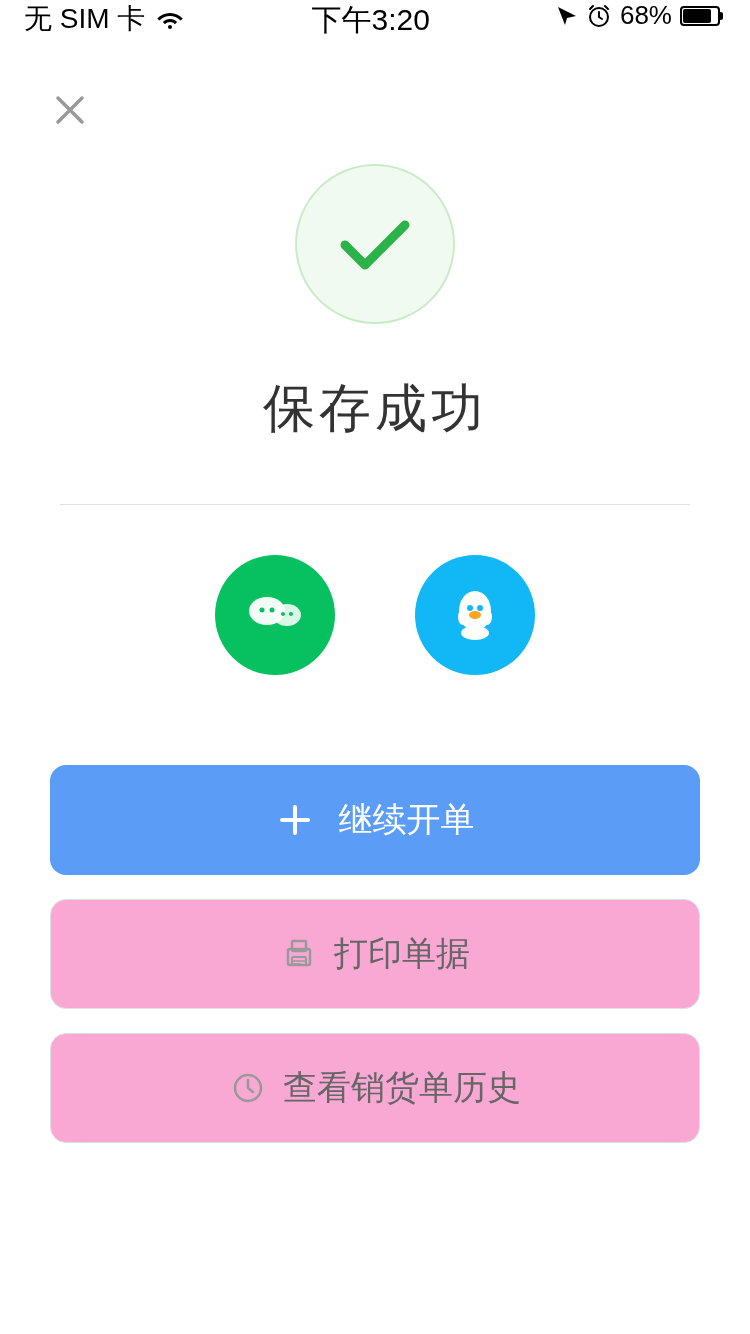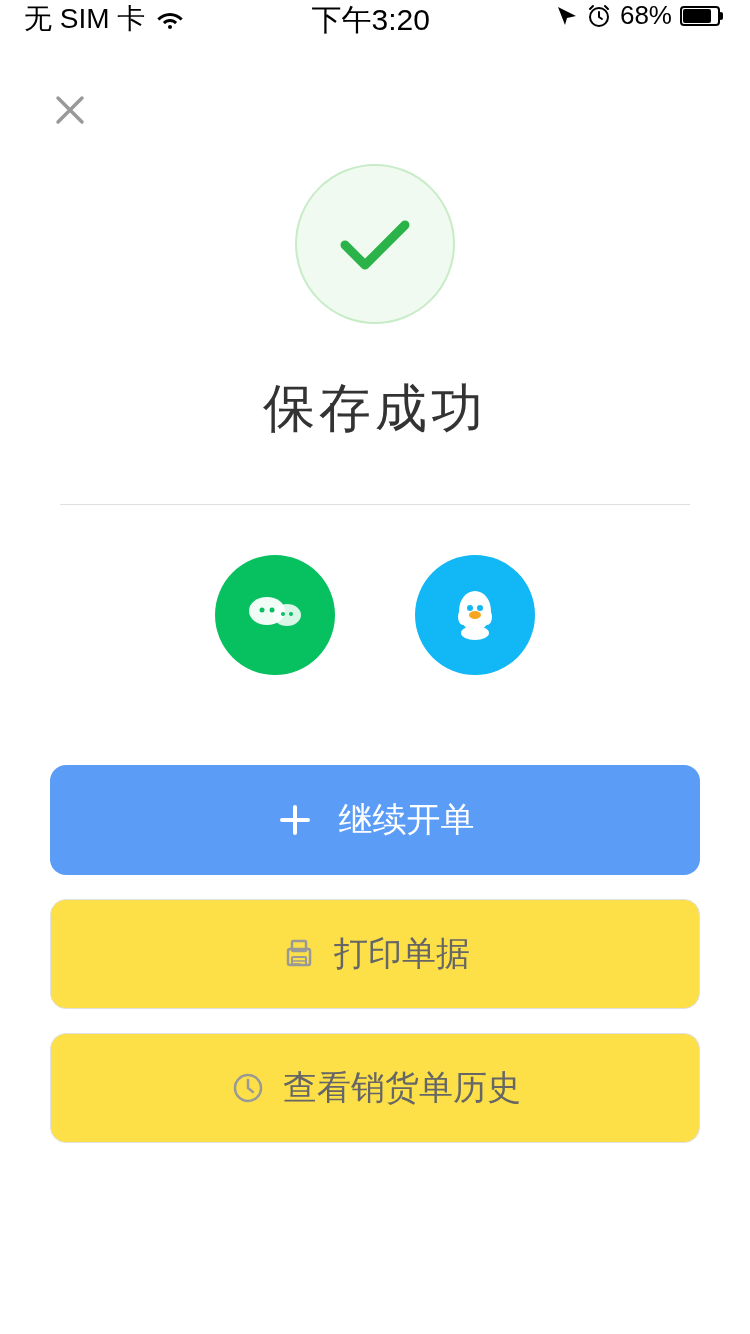--- a/index.html
+++ b/index.html
@@ -170,21 +170,21 @@
       outline: none;
     }
 
     .action-btn-primary {
       background: #5b9cf6;
       color: #fff;
       gap: 25px;
     }
 
     .action-btn-secondary {
-      background: #fde047;
+      background: #f9a8d4;
       color: #666;
       border: 1px solid #e0e0e0;
     }
 
     .action-btn svg {
       width: 38px;
       height: 38px;
     }
   </style>
 </head>

